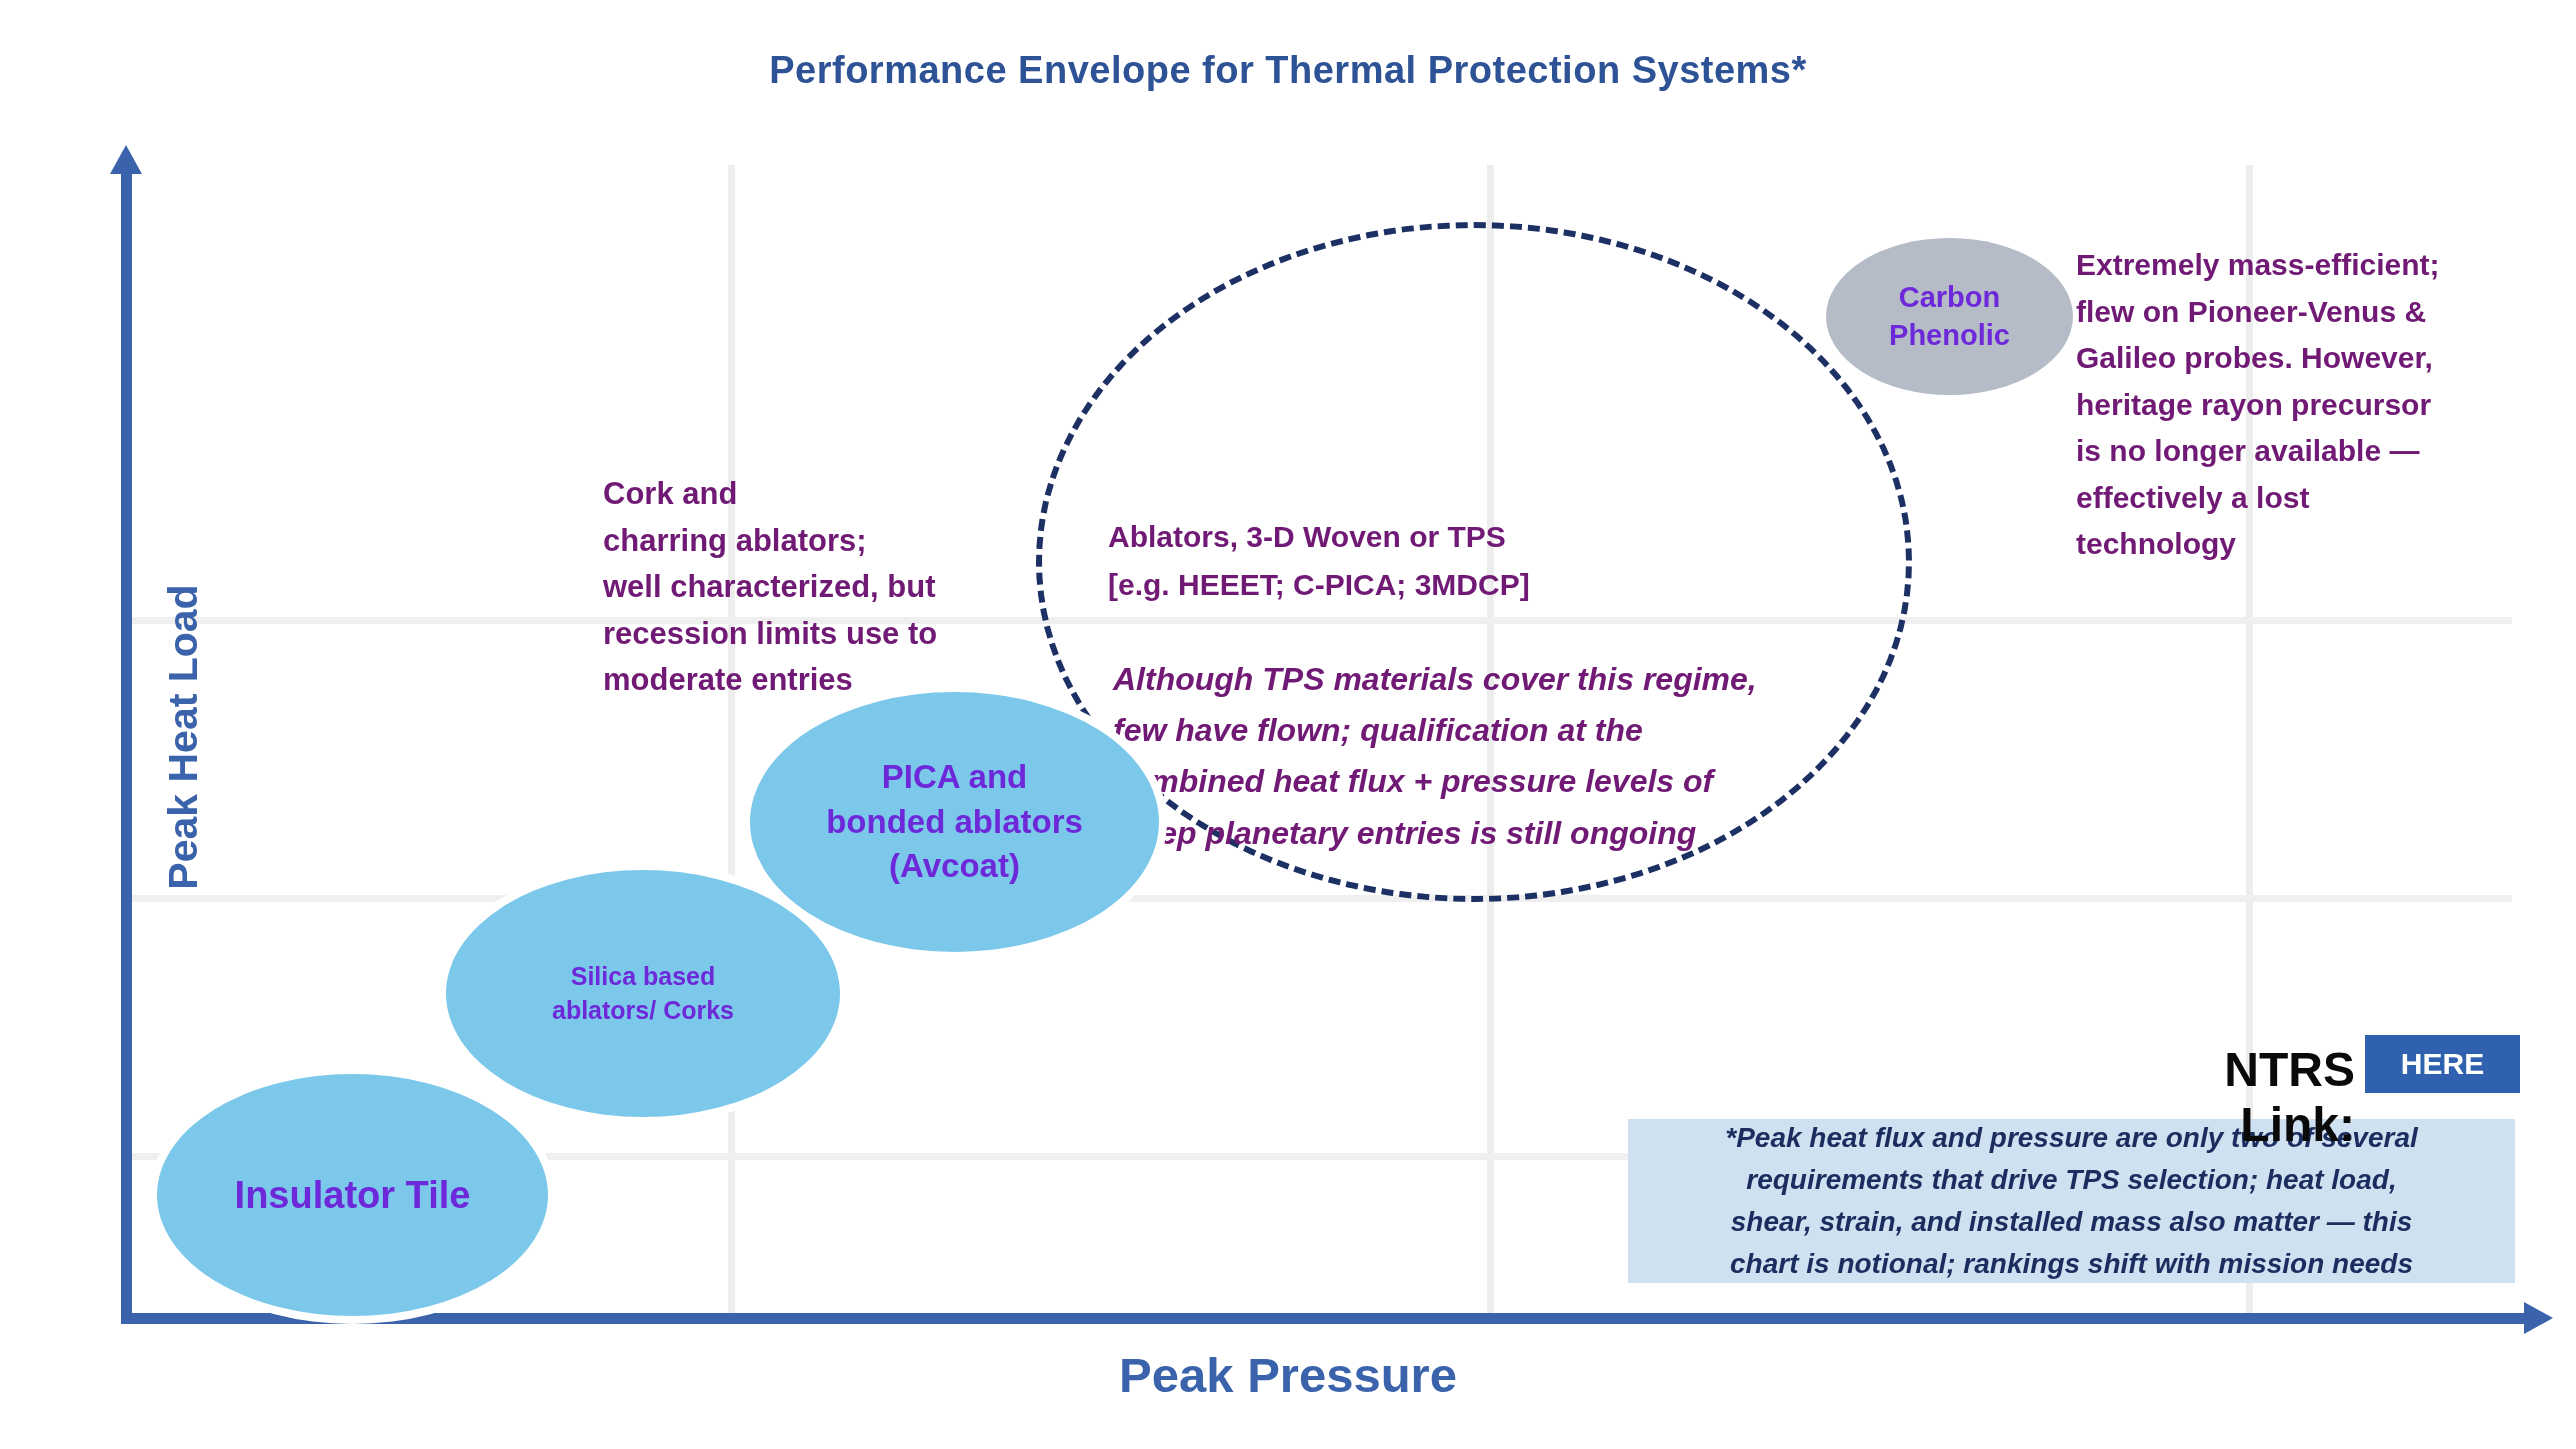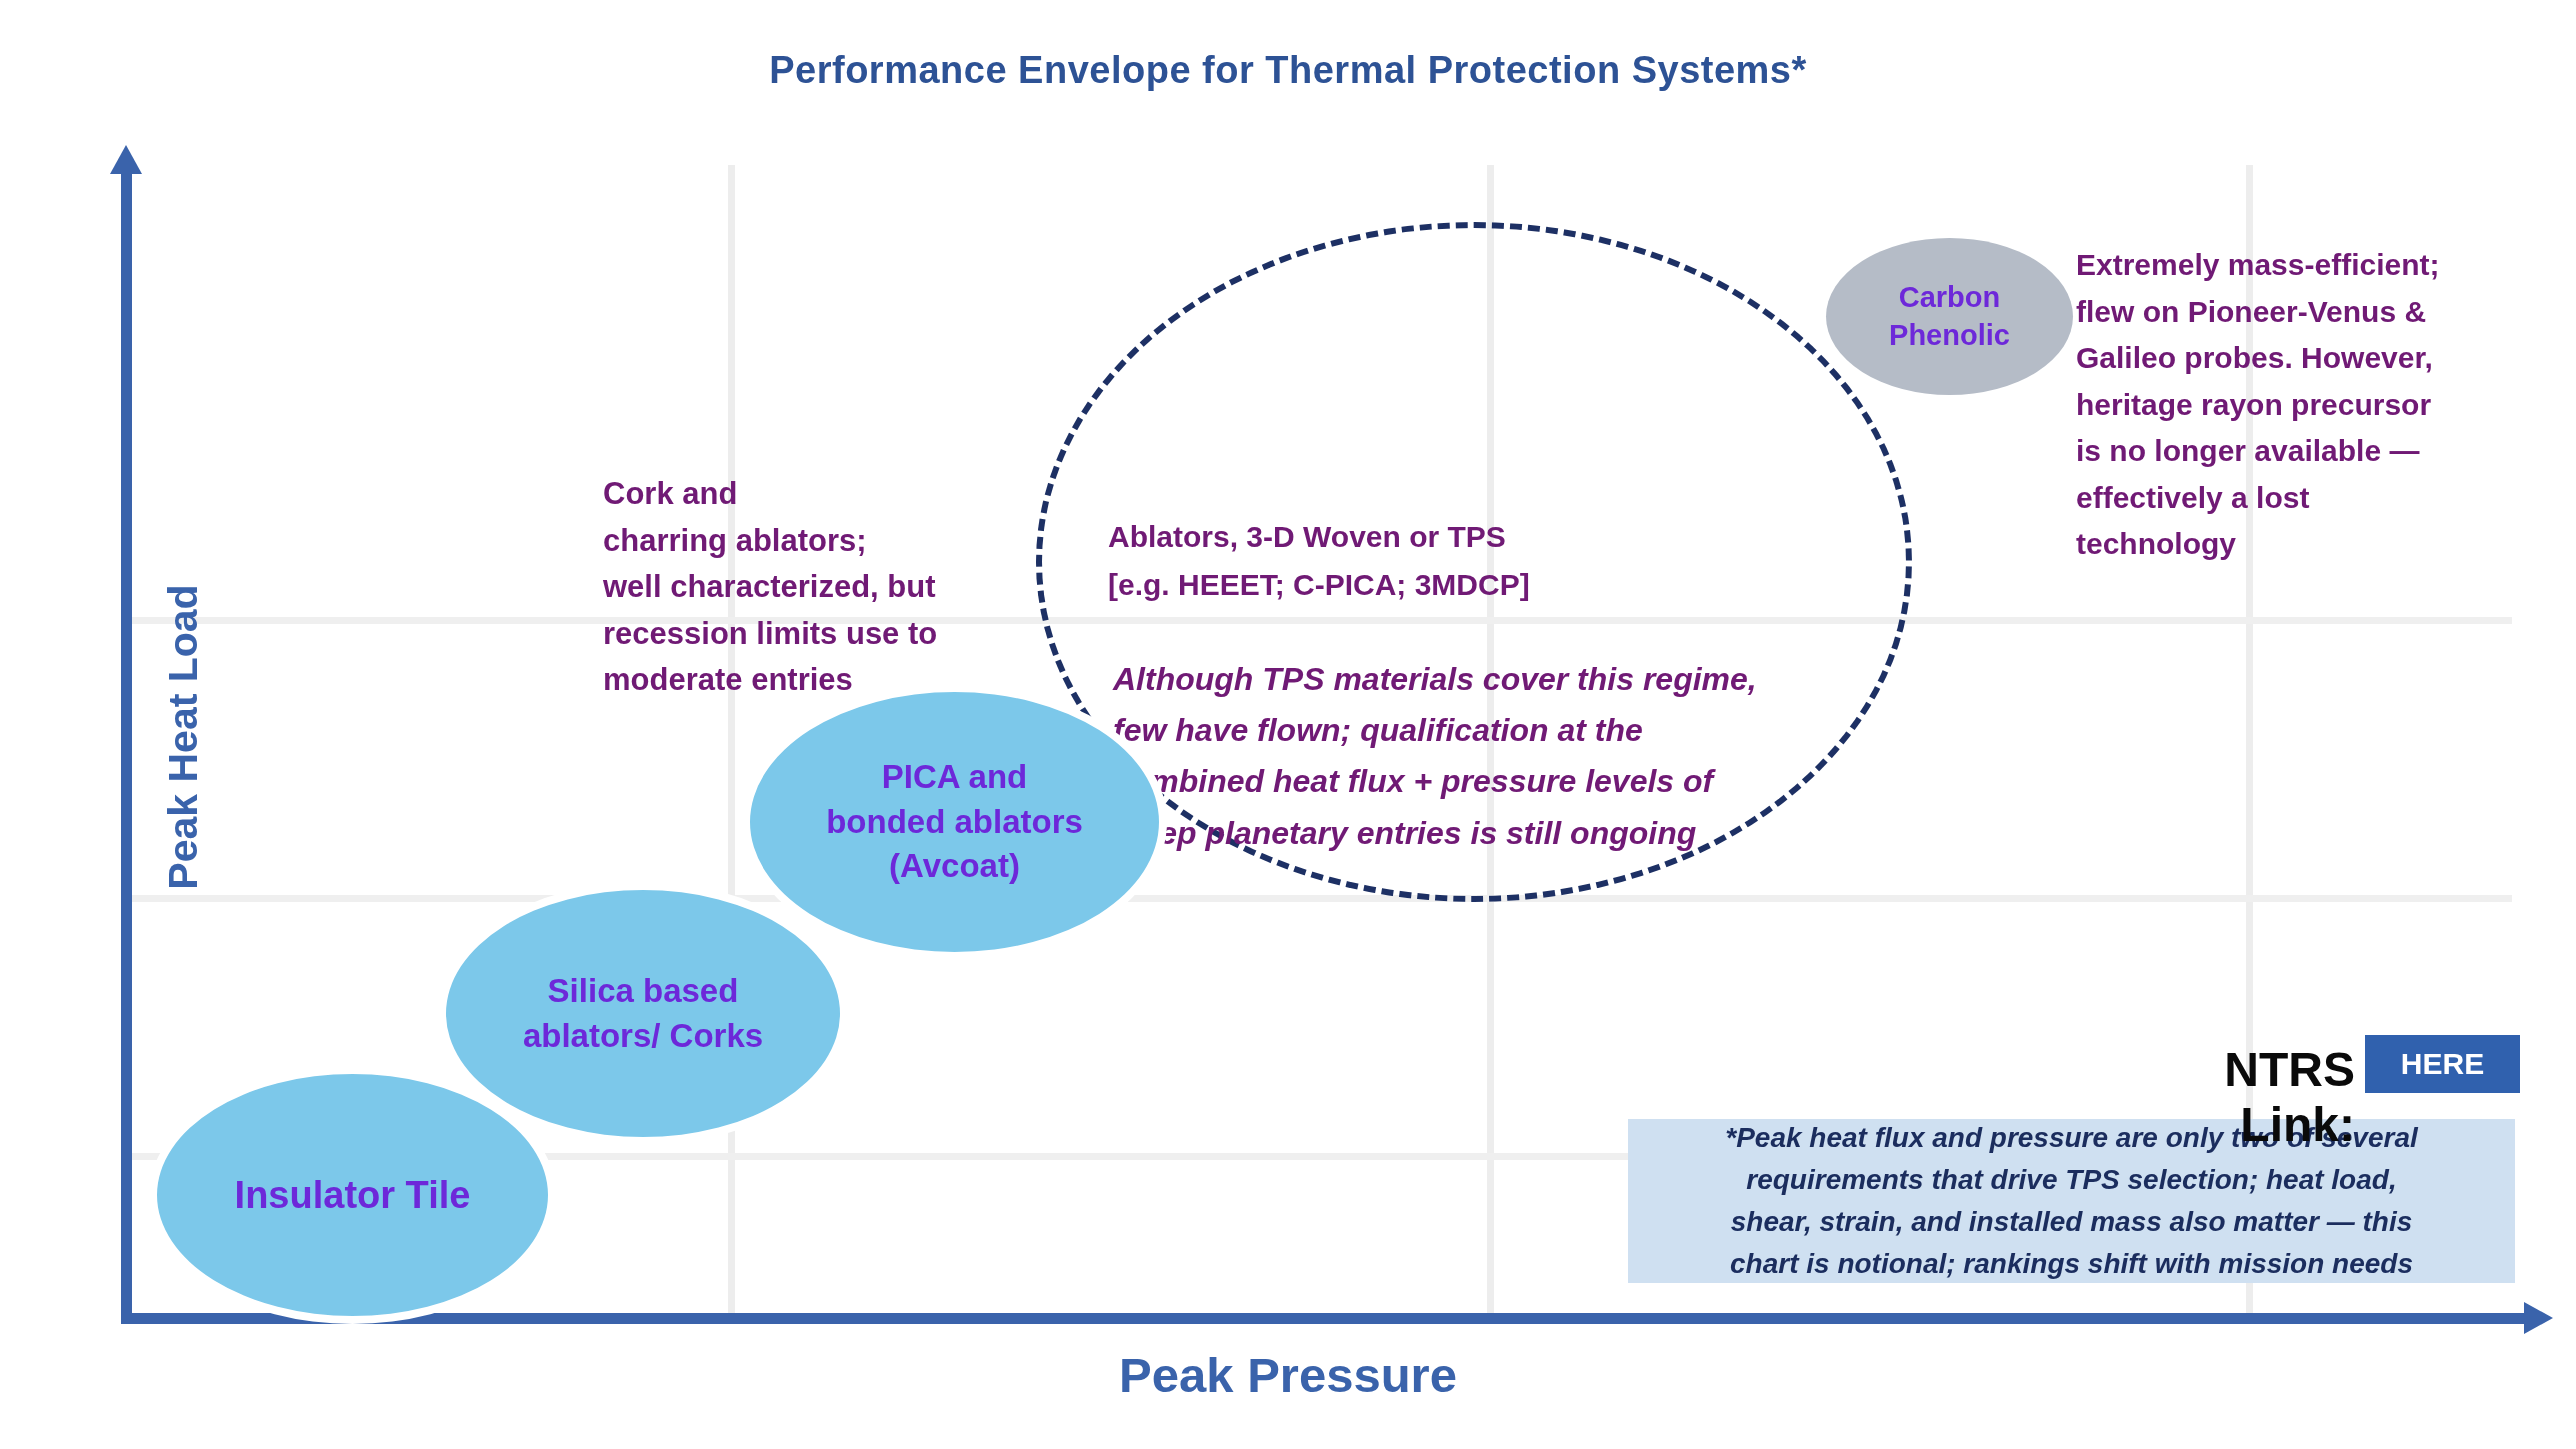--- a/index.html
+++ b/index.html
@@ -46,21 +46,21 @@
   .gv1 { left:728px; } .gv2 { left:1487px; } .gv3 { left:2246px; }
   .gh1 { top:617px; } .gh2 { top:895px; } .gh3 { top:1153px; }
   
   .ellipse {
     position:absolute; border-radius:50%;
     display:flex; align-items:center; justify-content:center;
     text-align:center; white-space:pre-line; font-weight:bold; color:#6d28d9;
   }
   .blue { background:#7cc8ea; border:8.2px solid #ffffff; }
   .e-tile  { left:149px;  top:1066px; width:407px; height:258px; font-size:38px; z-index:4; }
-  .e-silica{ left:438px;  top:882px; width:410px; height:263px; font-size:33px; line-height:1.35; z-index:5; }
+  .e-silica{ left:438px;  top:862px; width:410px; height:263px; font-size:25px; line-height:1.35; z-index:5; }
   .e-pica  { left:742px; top:684px; width:425px; height:276px; font-size:33px; line-height:1.35; z-index:6; }
   .e-dashed{
     left:1036px; top:222px; width:876px; height:680px;
     border:6.2px dashed #1d3064; background:transparent; z-index:2;
   }
   .e-carbon{ left:1826px; top:238px; width:247px; height:157px; background:#b5bcc7;
              font-size:29px; line-height:1.3; z-index:7; }
   
   .textblock {
     position:absolute; text-align:left; white-space:pre-line;

